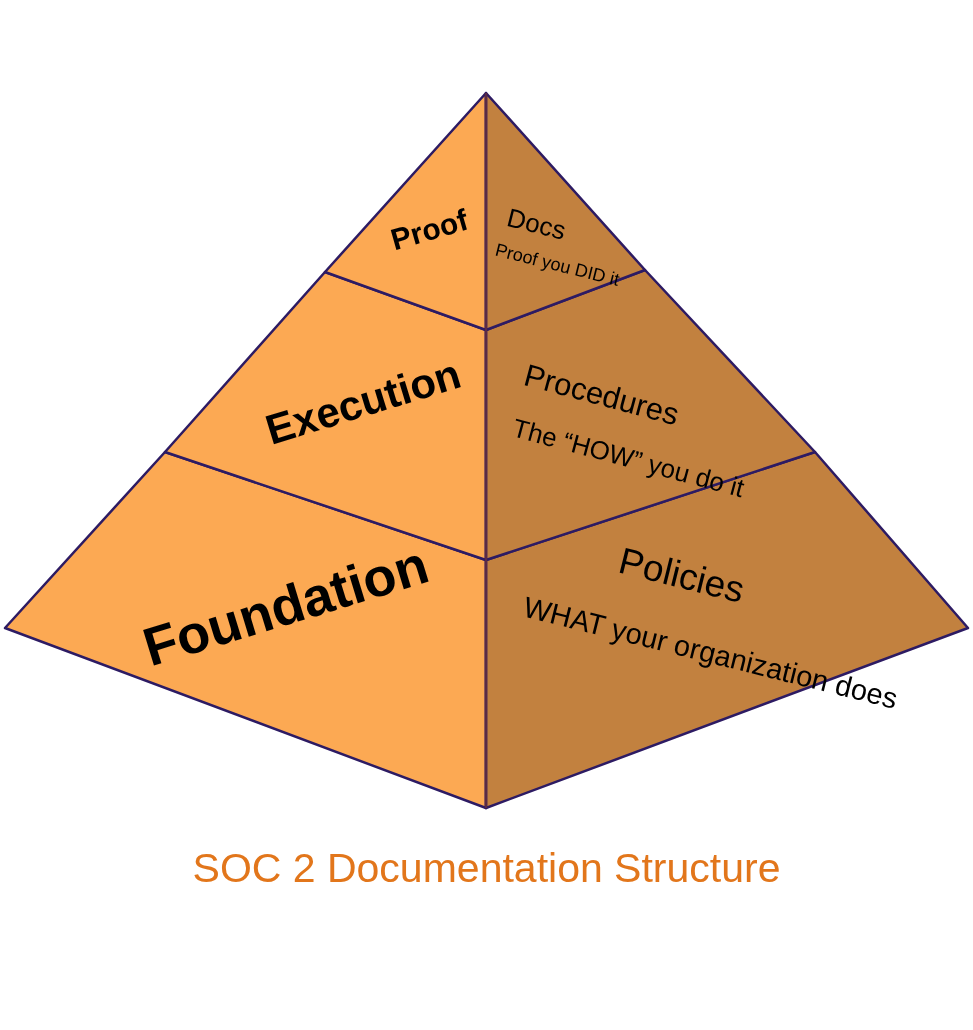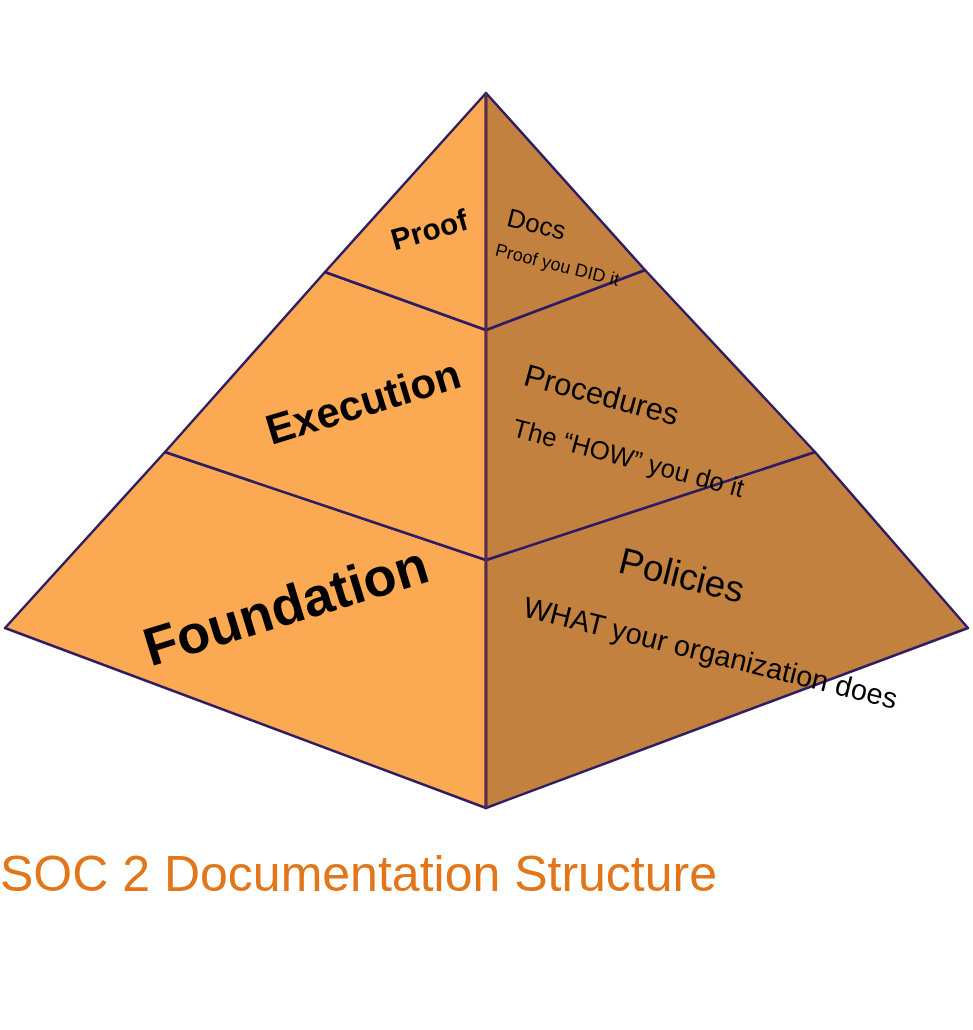--- a/index.html
+++ b/index.html
@@ -44,22 +44,23 @@
   }
   .txt-tier-right-sub {
     font-weight: normal;
     text-anchor: middle;
   }
   #caption {
     position: absolute;
     left: 0;
     top: 845px;
     width: 973px;
+    text-align: center;
     font-family: "Liberation Sans", sans-serif;
-    font-size: 50px;
+    font-size: 41px;
     font-weight: normal;
     color: #E2761B;
     letter-spacing: 0px;
     white-space: nowrap;
   }
 </style>
 </head>
 <body>
 
 <div id="stage">

